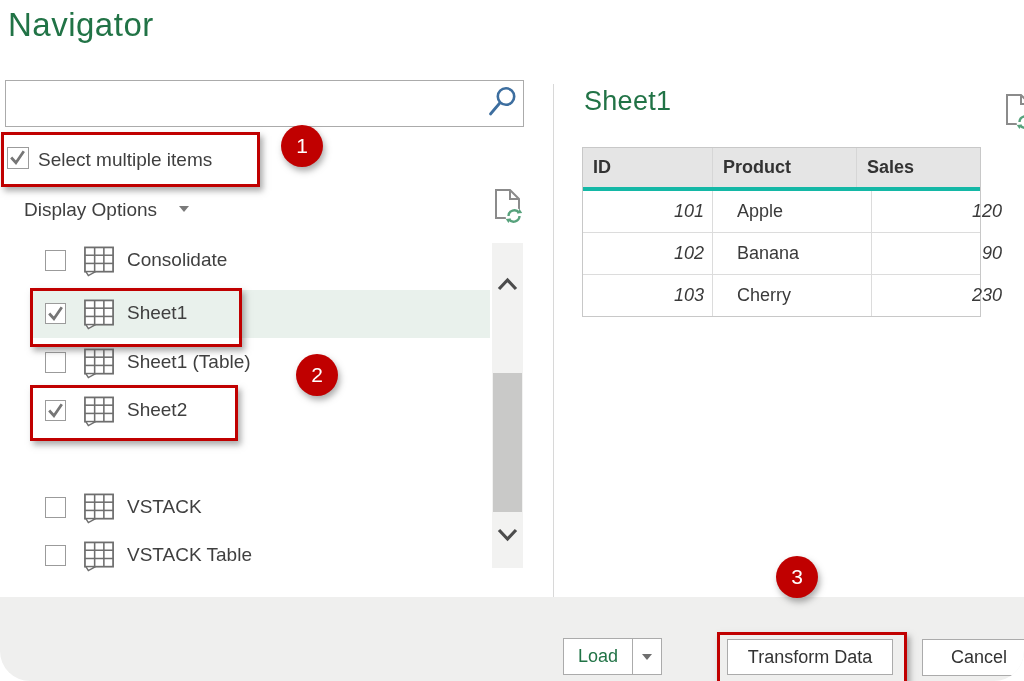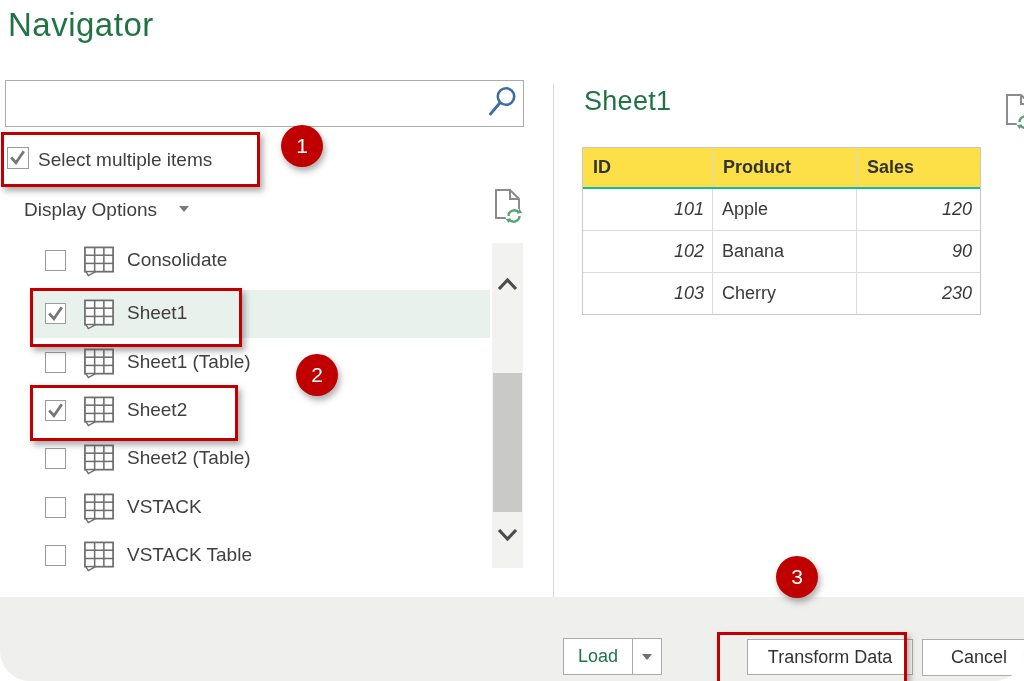--- a/index.html
+++ b/index.html
@@ -55,42 +55,42 @@
   .scroll-down{position:absolute;left:497px;top:528px;}
   .scroll-thumb{position:absolute;left:493px;top:373px;width:29px;height:139px;background:#C9C9C8;}
 
   .divider{position:absolute;left:553px;top:84px;width:1px;height:513px;background:#D8D8D8;}
 
   
   .pv-title{position:absolute;left:584px;top:86px;font-size:27px;letter-spacing:.3px;
             color:var(--brand-green,#217346);}
   .pv-refresh{position:absolute;left:1002px;top:92px;}
   .ptable{position:absolute;left:582px;top:147px;width:397px;border:1px solid #C8C8C8;background:#fff;}
-  .pt-head{display:grid;grid-template-columns:130px 144px 123px;background:#fde047;
-           border-bottom:2px solid #14b8a6;}
+  .pt-head{display:grid;grid-template-columns:130px 144px 123px;background:#e5e5e5;
+           border-bottom:4px solid #14b8a6;}
   .pt-head .hc{height:39px;line-height:39px;font-weight:bold;font-size:18px;color:#333;
                padding-left:10px;box-sizing:border-box;border-right:1px solid #D6D6D6;}
   .pt-head .hc:last-child{border-right:none;}
-  .pt-row{display:grid;grid-template-columns:130px 144px 123px;border-bottom:1px solid #DCDCDC;}
+  .pt-row{display:grid;grid-template-columns:130px 144px 123px;border-bottom:1px solid #DCDCDC;gap:15px;}
   .pt-row:last-child{border-bottom:none;}
   .pt-row .c{height:41px;line-height:41px;font-size:18px;color:#3A3A3A;box-sizing:border-box;
              border-right:1px solid #DCDCDC;overflow:hidden;}
   .pt-row .c:last-child{border-right:none;}
   .c.num{font-style:italic;text-align:right;padding-right:8px;}
   .c.txt{padding-left:9px;}
 
   
   .footer{position:absolute;left:0;top:597px;width:1024px;height:84px;background:#EFEFEE;}
   .btn{position:absolute;background:#fff;border:1px solid #ABABAB;box-sizing:border-box;
        font-size:18px;color:#333;display:flex;align-items:center;justify-content:center;
        font-family:inherit;cursor:default;}
   .btn-load{left:563px;top:638px;width:70px;height:37px;color:var(--brand-green,#217346);}
   .btn-load-arrow{left:632px;top:638px;width:30px;height:37px;}
   .btn-load-arrow .tri{margin:0;border-top-color:#6E6E6E;}
-  .btn-transform{left:727px;top:639px;width:166px;height:36px;margin-left:20px;}
+  .btn-transform{left:727px;top:639px;width:166px;height:36px;}
   .btn-cancel{left:922px;top:639px;width:114px;height:37px;}
 </style>
 </head>
 <body>
 
 <div class="stage">
 
   <div class="dlg-title">Navigator</div>
 
   <input class="search" value="" style="">
@@ -174,32 +174,20 @@
         <rect x="2" y="2" width="29" height="25" fill="#fff" stroke="#6E6E6E" stroke-width="1.8"></rect>
         <line x1="12" y1="2" x2="12" y2="27" stroke="#6E6E6E" stroke-width="1.6"></line>
         <line x1="21.5" y1="2" x2="21.5" y2="27" stroke="#6E6E6E" stroke-width="1.6"></line>
         <line x1="2" y1="10" x2="31" y2="10" stroke="#6E6E6E" stroke-width="1.6"></line>
         <line x1="2" y1="18.5" x2="31" y2="18.5" stroke="#6E6E6E" stroke-width="1.6"></line>
         <path d="M3 27 L13 27 L5.5 31 Z" fill="#fff" stroke="#6E6E6E" stroke-width="1.4"></path>
       </svg>
     <span class="rlbl">Sheet2</span>
   </div>
 
-  <div class="row" style="top:435px">
-    <span class="chk"></span>
-    <svg class="wicon" width="33" height="32" viewBox="0 0 34 32">
-        <rect x="2" y="2" width="29" height="25" fill="#fff" stroke="#6E6E6E" stroke-width="1.8"></rect>
-        <line x1="12" y1="2" x2="12" y2="27" stroke="#6E6E6E" stroke-width="1.6"></line>
-        <line x1="21.5" y1="2" x2="21.5" y2="27" stroke="#6E6E6E" stroke-width="1.6"></line>
-        <line x1="2" y1="10" x2="31" y2="10" stroke="#6E6E6E" stroke-width="1.6"></line>
-        <line x1="2" y1="18.5" x2="31" y2="18.5" stroke="#6E6E6E" stroke-width="1.6"></line>
-        <path d="M3 27 L13 27 L5.5 31 Z" fill="#fff" stroke="#6E6E6E" stroke-width="1.4"></path>
-      </svg>
-    <span class="rlbl">Sheet2 (Table)</span>
-  </div>
 
   <div class="row" style="top:484px">
     <span class="chk"></span>
     <svg class="wicon" width="33" height="32" viewBox="0 0 34 32">
         <rect x="2" y="2" width="29" height="25" fill="#fff" stroke="#6E6E6E" stroke-width="1.8"></rect>
         <line x1="12" y1="2" x2="12" y2="27" stroke="#6E6E6E" stroke-width="1.6"></line>
         <line x1="21.5" y1="2" x2="21.5" y2="27" stroke="#6E6E6E" stroke-width="1.6"></line>
         <line x1="2" y1="10" x2="31" y2="10" stroke="#6E6E6E" stroke-width="1.6"></line>
         <line x1="2" y1="18.5" x2="31" y2="18.5" stroke="#6E6E6E" stroke-width="1.6"></line>
         <path d="M3 27 L13 27 L5.5 31 Z" fill="#fff" stroke="#6E6E6E" stroke-width="1.4"></path>

